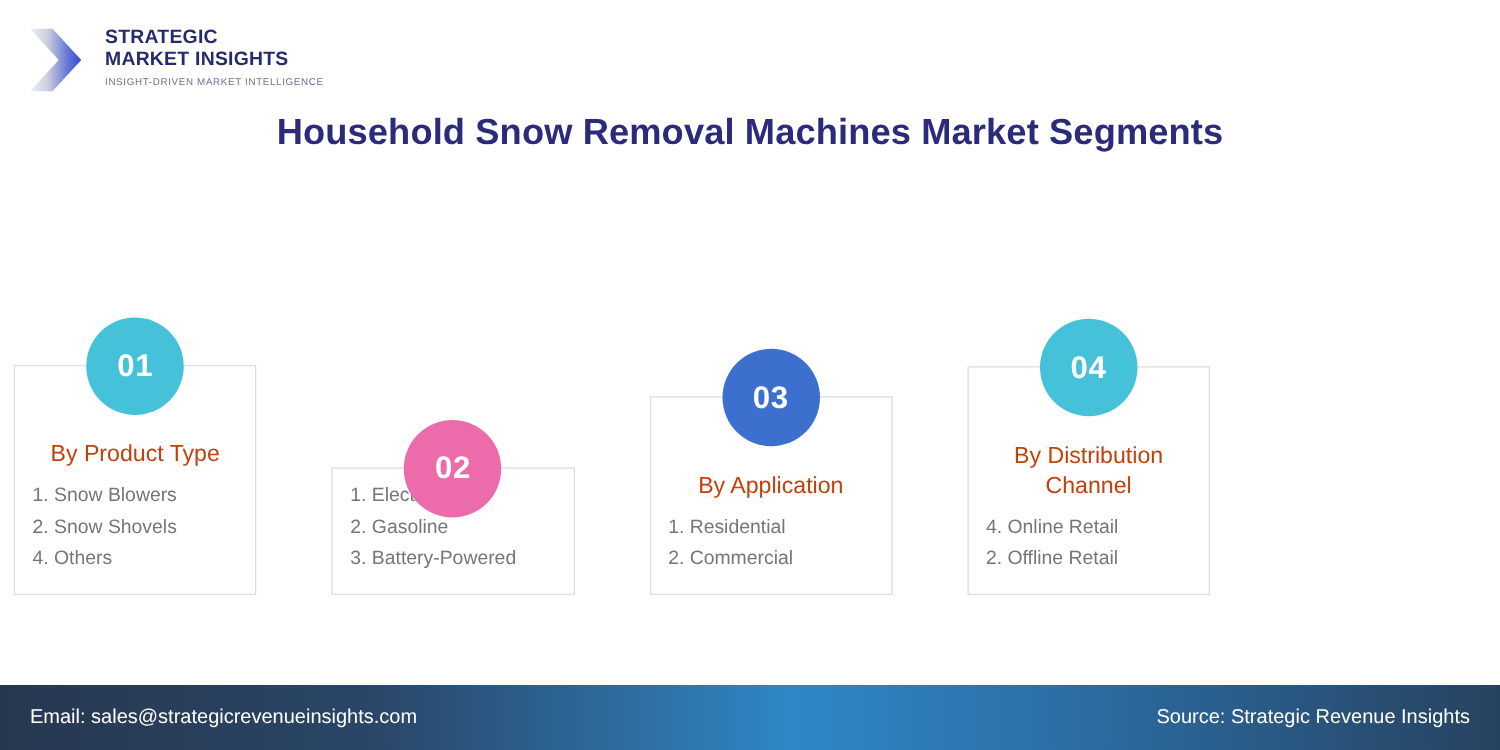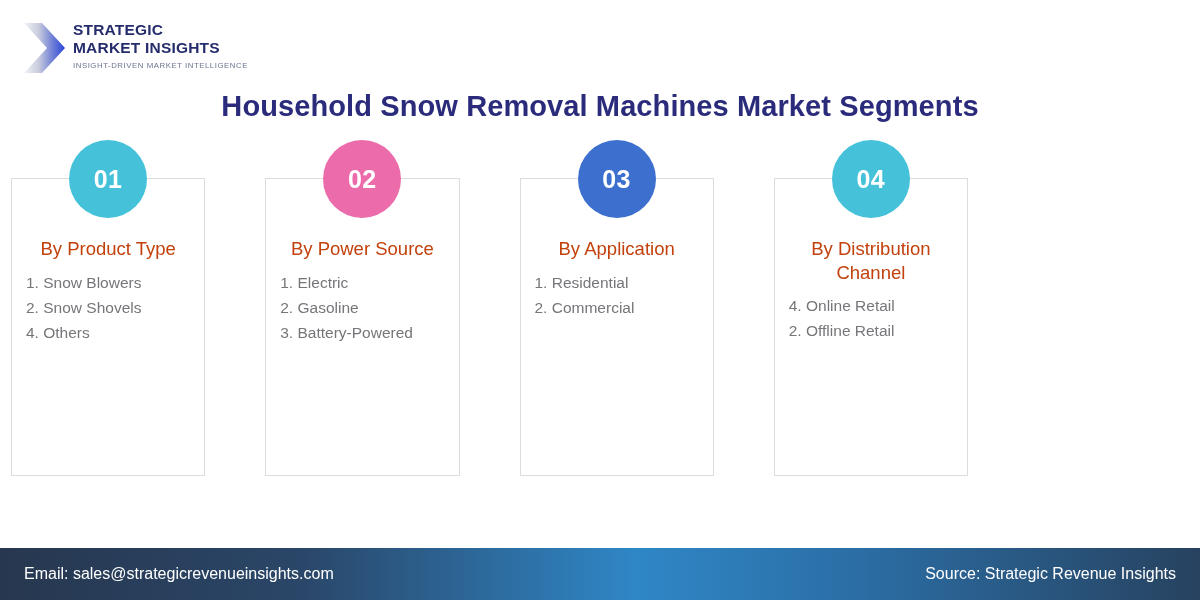--- a/index.html
+++ b/index.html
@@ -15,21 +15,21 @@
     position: relative;
   }
 
   
   .logo-block {
     position: absolute;
     left: 22px;
     top: 18px;
     display: flex;
     align-items: flex-start;
-    gap: 5px;
+    gap: 16px;
     justify-content: flex-end;
   }
   .logo-mark {
     width: 46px;
     height: 56px;
     flex: 0 0 auto;
     margin-top: 2px;
   }
   .logo-text-wrap {
     display: flex;
@@ -68,20 +68,21 @@
 
   
   .cards {
     position: absolute;
     left: 11px;
     top: 178px;
     width: 957px;
     height: 298px;
     display: flex;
     gap: 60px;
+    align-items: flex-end;
   }
   .card {
     position: relative;
     flex: 1 1 0;
     border: 1px solid #dcdcdc;
     background: #ffffff;
     box-sizing: border-box;
   }
   .card-badge {
     position: absolute;
@@ -177,21 +178,20 @@
     <div class="card-title">By Product Type</div>
     <ul class="card-list">
       <li>1. Snow Blowers</li>
       <li>2. Snow Shovels</li>
       <li>4. Others</li>
     </ul>
   </div>
 
   <div class="card">
     <div class="card-badge" style="background: rgb(236, 108, 171);">02</div>
-    <div class="card-title">By Power Source</div>
     <ul class="card-list">
       <li>1. Electric</li>
       <li>2. Gasoline</li>
       <li>3. Battery-Powered</li>
     </ul>
   </div>
 
   <div class="card">
     <div class="card-badge" style="background: rgb(61, 112, 206);">03</div>
     <div class="card-title">By Application</div>

